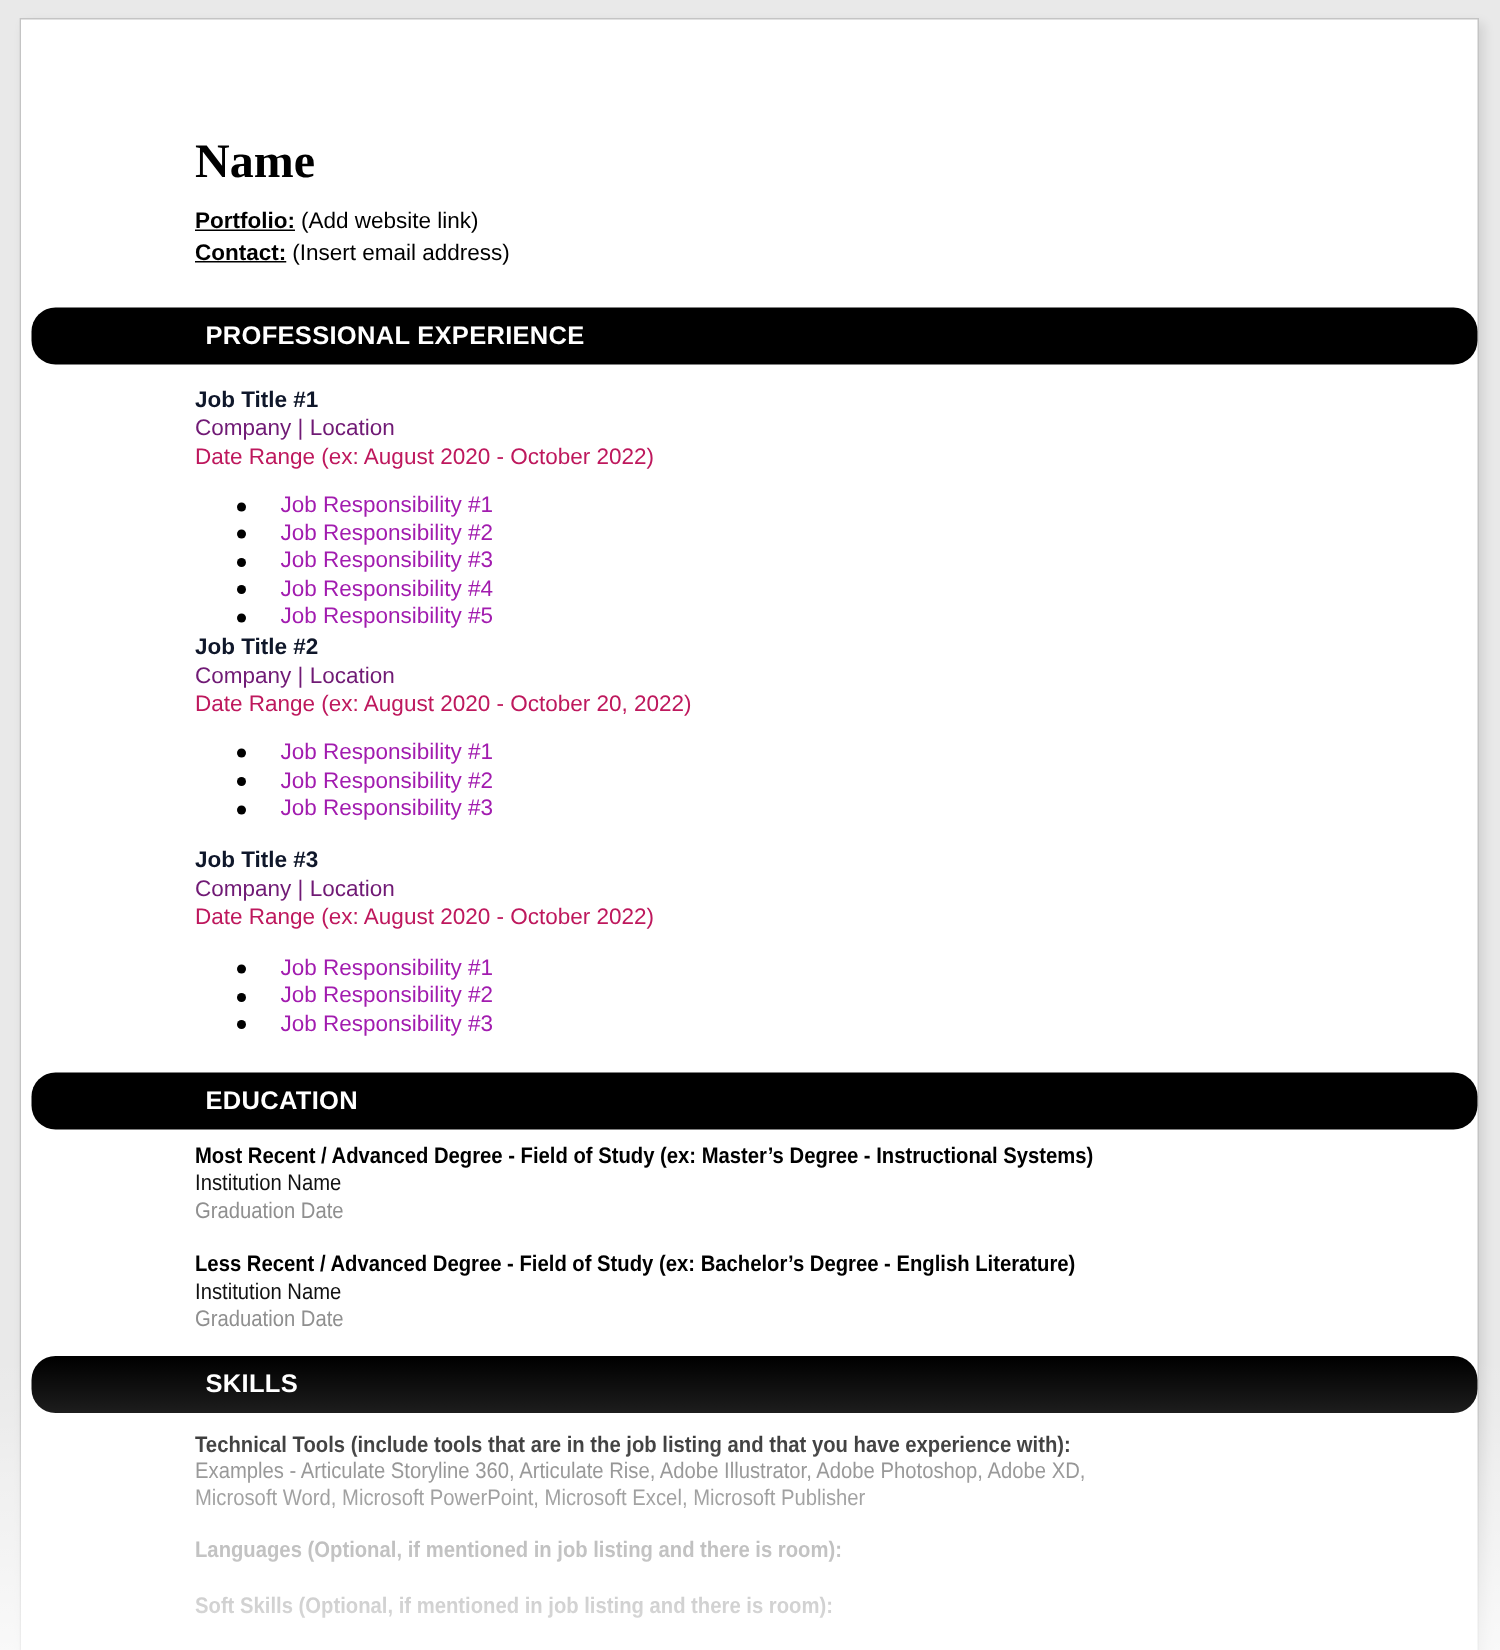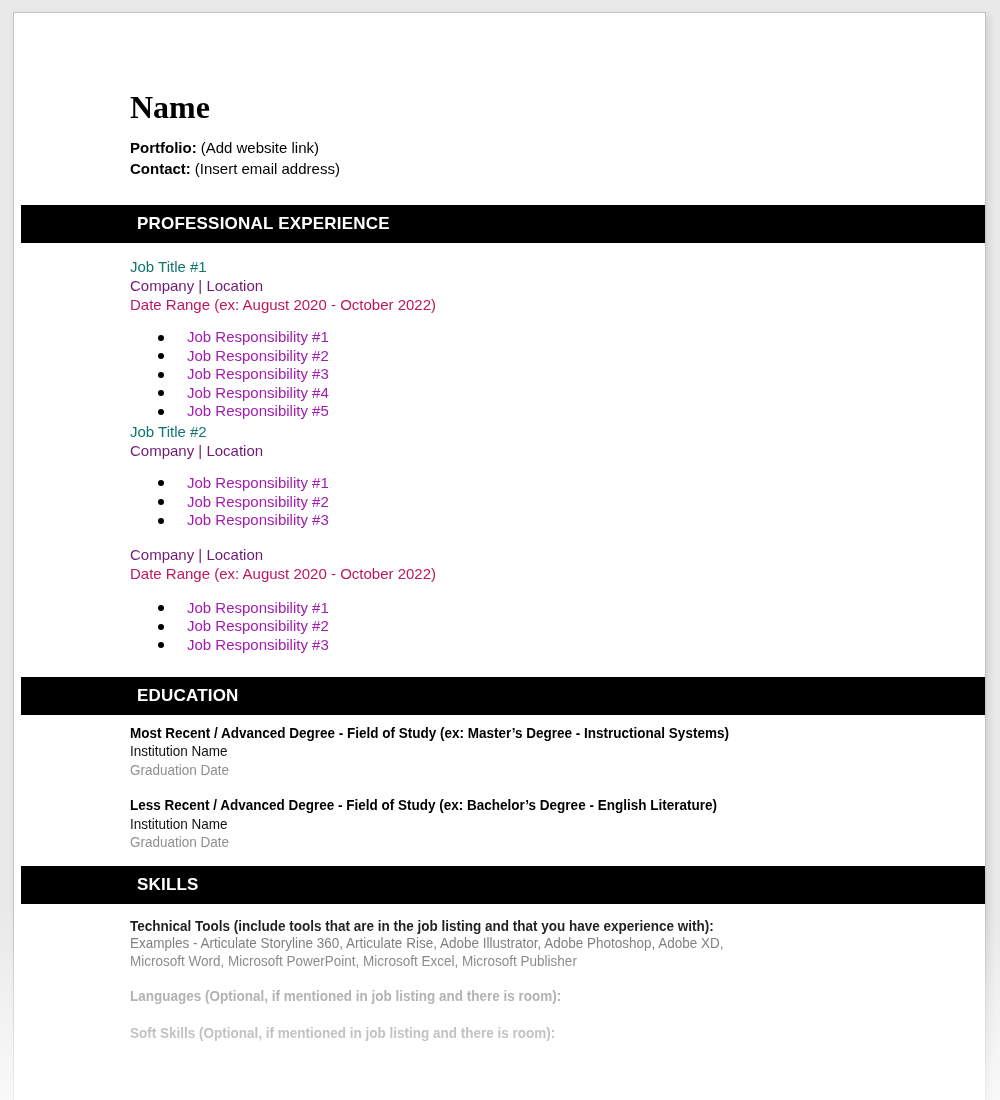--- a/index.html
+++ b/index.html
@@ -24,47 +24,48 @@
   .name-heading {
     margin-top:76px;
     font-family:"Liberation Serif", serif;
     font-weight:bold;
     font-size:32px;
     line-height:36px;
     color:#000;
   }
   .contact-block { margin-top:12px; }
   .contact-line { font-size:15px; line-height:21px; color:#000; }
-  .contact-line .lbl { font-weight:bold; }
+  .contact-line .lbl { font-weight:bold;text-decoration:underline; }
   .contact-line .val { margin-left:4px; }
 
   
   .banner {
     margin-left:7px;
     height:38px;
     background:#000;
     color:#fff;
     display:flex;
     align-items:center;
     padding-left:116px;
     font-weight:bold;
     font-size:17px;
     letter-spacing:0.2px;
+    border-radius:16px;
   }
   .banner-experience { margin-top:26px; }
   .banner-education  { margin-top:22px; }
   .banner-skills     { margin-top:14px; }
 
   
   .job-block { font-size:15px; }
   .job-block > div { line-height:19px; }
   .job-block-1 { margin-top:14px; }
   .job-block-2 { margin-top:1px; }
   .job-block-3 { margin-top:15px; }
-  .job-title   { font-weight:normal; color:#0f766e; }
+  .job-title   { font-weight:bold; color:#0f172a; }
   .job-company { color:#701a75; }
   .job-dates   { color:#be185d; }
 
   .bullet-list { font-size:15px; }
   .bullet-list-1 { margin-top:14px; }
   .bullet-list-2 { margin-top:14px; }
   .bullet-list-3 { margin-top:16px; }
   .bullet {
     position:relative;
     padding-left:57px;
@@ -150,28 +151,30 @@
     <div class="bullet">Job Responsibility #1</div>
     <div class="bullet">Job Responsibility #2</div>
     <div class="bullet">Job Responsibility #3</div>
     <div class="bullet">Job Responsibility #4</div>
     <div class="bullet">Job Responsibility #5</div>
   </div>
 
   <div class="job-block job-block-2 indent">
     <div class="job-title">Job Title #2</div>
     <div class="job-company">Company | Location</div>
+    <div class="job-dates">Date Range (ex: August 2020 - October 20, 2022)</div>
   </div>
   <div class="bullet-list bullet-list-2 indent">
     <div class="bullet">Job Responsibility #1</div>
     <div class="bullet">Job Responsibility #2</div>
     <div class="bullet">Job Responsibility #3</div>
   </div>
 
   <div class="job-block job-block-3 indent">
+    <div class="job-title">Job Title #3</div>
     <div class="job-company">Company | Location</div>
     <div class="job-dates">Date Range (ex: August 2020 - October 2022)</div>
   </div>
   <div class="bullet-list bullet-list-3 indent">
     <div class="bullet">Job Responsibility #1</div>
     <div class="bullet">Job Responsibility #2</div>
     <div class="bullet">Job Responsibility #3</div>
   </div>
 
   <div class="banner banner-education">

